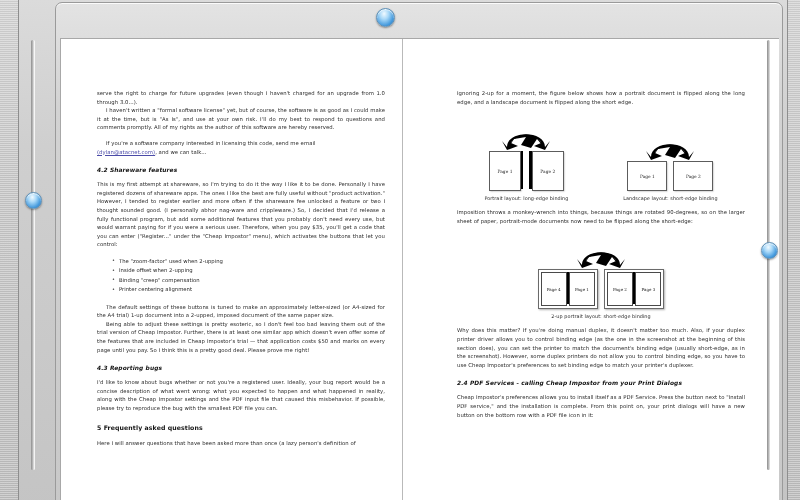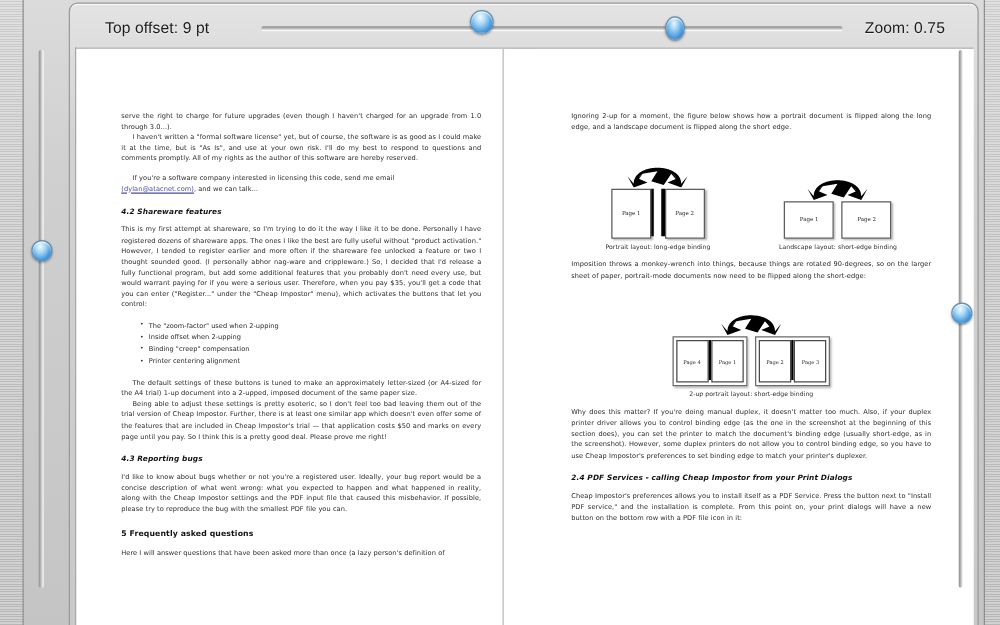--- a/index.html
+++ b/index.html
@@ -351,30 +351,20 @@
   }
 </style>
 </head>
 <body>
 
 <div id="app">
 
   <div class="window-frame"></div>
   <div class="window-inner"></div>
 
-  <div class="toolbar">
-    <div class="toolbar-label top-offset-label">Top offset:  9 pt</div>
-
-    <div class="slider-wrap">
-      <div class="slider-track"></div>
-      <div class="slider-knob" style="left: 71%;"></div>
-    </div>
-
-    <div class="toolbar-label zoom-label">Zoom: 0.75</div>
-  </div>
 
   <div class="page-area">
     <div class="spread">
 
       <div class="page page-left doc">
         <p>serve the right to charge for future upgrades (even though I haven't charged for an upgrade from 1.0 through 3.0...).</p>
         <p class="indent">I haven't written a "formal software license" yet, but of course, the software is as good as I could make it at the time, but is "As Is", and use at your own risk. I'll do my best to respond to questions and comments promptly. All of my rights as the author of this software are hereby reserved.</p>
         <p class="indent gap">
           <span>If you're a software company interested in licensing this code, send me email</span>
           <br>

